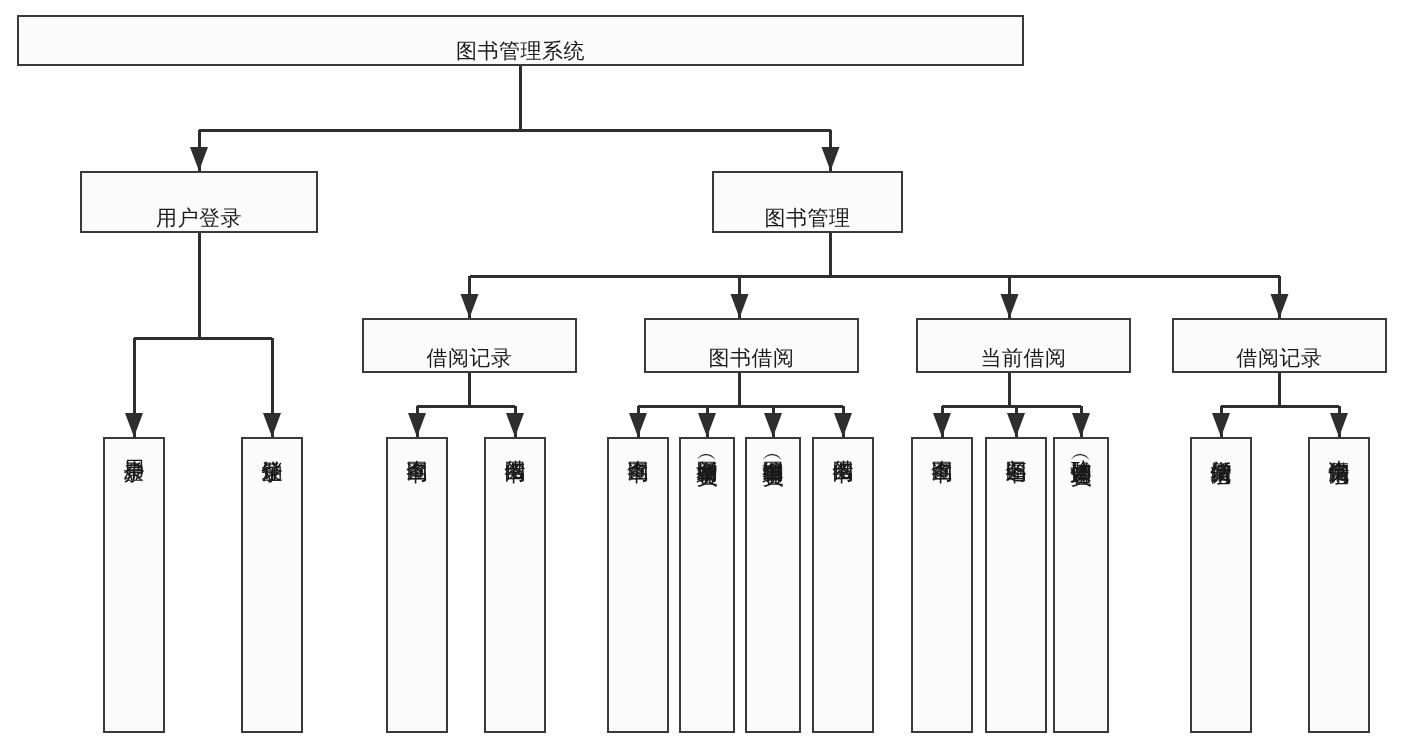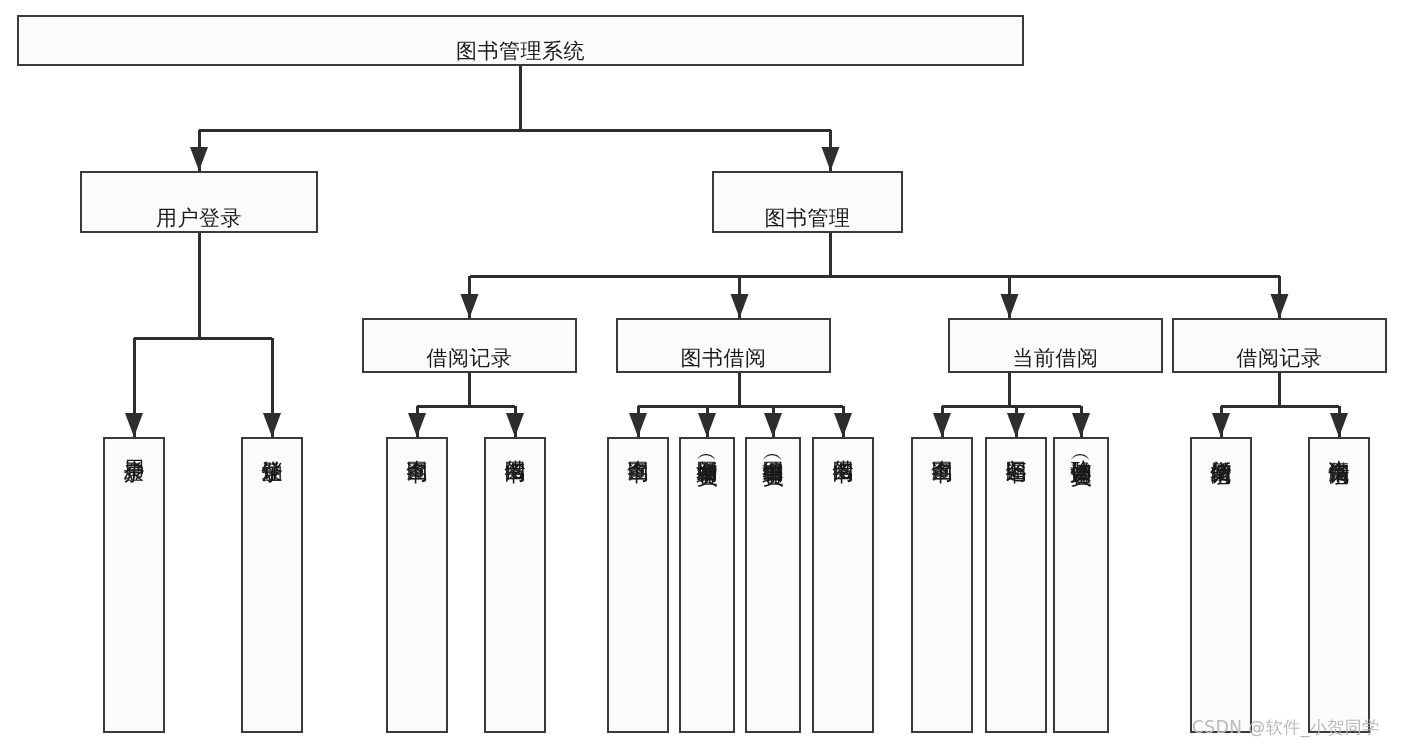--- a/index.html
+++ b/index.html
@@ -133,24 +133,24 @@
       </div>
       <div class="node-box node-horizontal" style="left: 80px; top: 171px; width: 238px; height: 62px; border-color: rgb(58, 58, 58); background: rgb(251, 251, 251);">
         <span class="node-label" style="color: rgb(26, 26, 26);">用户登录</span>
       </div>
       <div class="node-box node-horizontal" style="left: 712px; top: 171px; width: 191px; height: 62px; border-color: rgb(58, 58, 58); background: rgb(251, 251, 251);">
         <span class="node-label" style="color: rgb(26, 26, 26);">图书管理</span>
       </div>
       <div class="node-box node-horizontal" style="left: 362px; top: 318px; width: 215px; height: 55px; border-color: rgb(58, 58, 58); background: rgb(251, 251, 251);">
         <span class="node-label" style="color: rgb(26, 26, 26);">借阅记录</span>
       </div>
-      <div class="node-box node-horizontal" style="left: 616px; top: 318px; width: 215px; height: 55px; border-color: rgb(58, 58, 58); background: rgb(251, 251, 251);">
+      <div class="node-box node-horizontal" style="left: 644px; top: 318px; width: 215px; height: 55px; border-color: rgb(58, 58, 58); background: rgb(251, 251, 251);">
         <span class="node-label" style="color: rgb(26, 26, 26);">图书借阅</span>
       </div>
-      <div class="node-box node-horizontal" style="left: 948px; top: 318px; width: 215px; height: 55px; border-color: rgb(58, 58, 58); background: rgb(251, 251, 251);">
+      <div class="node-box node-horizontal" style="left: 916px; top: 318px; width: 215px; height: 55px; border-color: rgb(58, 58, 58); background: rgb(251, 251, 251);">
         <span class="node-label" style="color: rgb(26, 26, 26);">当前借阅</span>
       </div>
       <div class="node-box node-horizontal" style="left: 1172px; top: 318px; width: 215px; height: 55px; border-color: rgb(58, 58, 58); background: rgb(251, 251, 251);">
         <span class="node-label" style="color: rgb(26, 26, 26);">借阅记录</span>
       </div>
       <div class="node-box node-vertical" style="left: 103px; top: 437px; width: 62px; height: 296px; border-color: rgb(58, 58, 58); background: rgb(251, 251, 251);">
         <span class="node-label" style="color: rgb(26, 26, 26);">用户登录</span>
       </div>
       <div class="node-box node-vertical" style="left: 241px; top: 437px; width: 62px; height: 296px; border-color: rgb(58, 58, 58); background: rgb(251, 251, 251);">
         <span class="node-label" style="color: rgb(26, 26, 26);">注销登录</span>
@@ -182,14 +182,13 @@
       <div class="node-box node-vertical" style="left: 1053px; top: 437px; width: 56px; height: 296px; border-color: rgb(58, 58, 58); background: rgb(251, 251, 251);">
         <span class="node-label" style="color: rgb(26, 26, 26);">确认归还（管理员）</span>
       </div>
       <div class="node-box node-vertical" style="left: 1190px; top: 437px; width: 62px; height: 296px; border-color: rgb(58, 58, 58); background: rgb(251, 251, 251);">
         <span class="node-label" style="color: rgb(26, 26, 26);">新增借阅记录</span>
       </div>
       <div class="node-box node-vertical" style="left: 1308px; top: 437px; width: 62px; height: 296px; border-color: rgb(58, 58, 58); background: rgb(251, 251, 251);">
         <span class="node-label" style="color: rgb(26, 26, 26);">查询借阅记录</span>
       </div>
     </div>
-  <div class="watermark" style="left: 1192px; top: 716px; color: rgb(185, 185, 185);">CSDN @软件_小贺同学</div>
 </div>
 
 </body></html>

